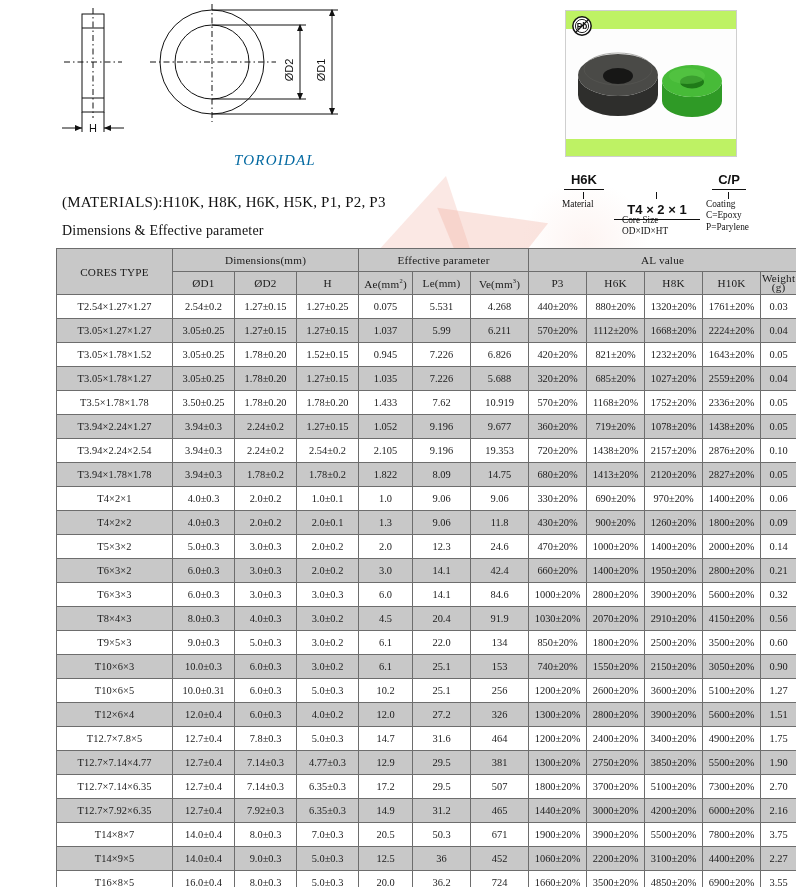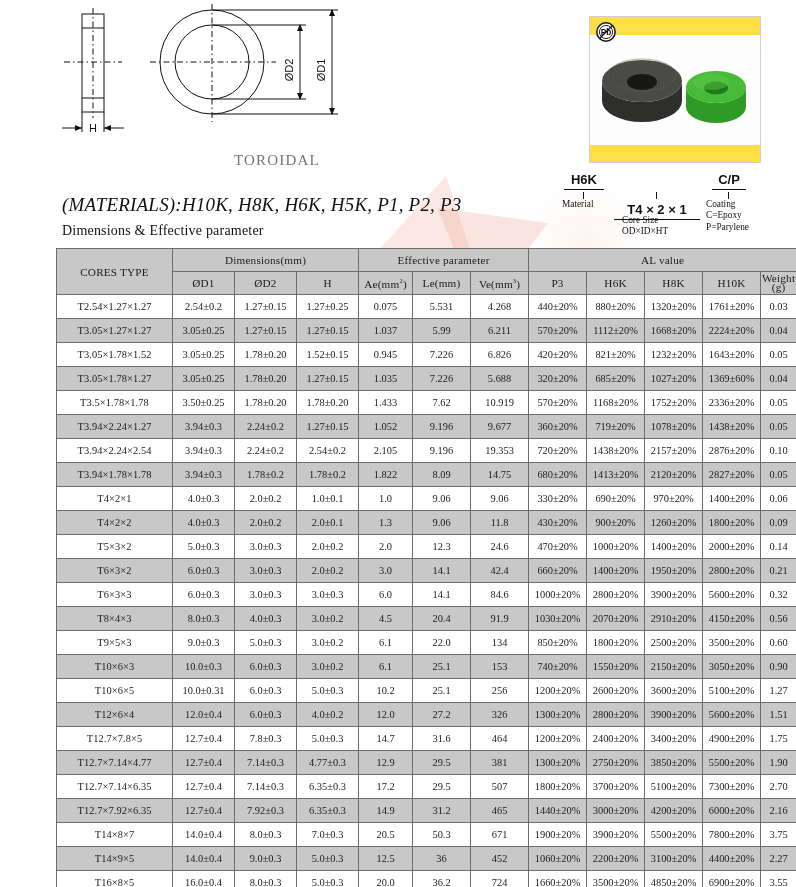--- a/index.html
+++ b/index.html
@@ -39,36 +39,36 @@
        background:radial-gradient(circle,#f9d9d1 0%,rgba(249,217,209,0) 70%);}
 
   .content{position:relative;z-index:10;}
 
   
   .drawing{position:absolute;left:60px;top:2px;width:365px;height:170px;}
   .drawing svg{display:block;}
   .toroidal-label{
     position:absolute;left:174px;top:150px;
     font-family:"Liberation Serif",serif;
-    font-size:15px;letter-spacing:1.2px;color:#737373;
+    font-size:15px;letter-spacing:1.2px;color:#0369a1;font-style:italic;
   }
 
   
   .photo-box{
-    position:absolute;left:565px;top:16px;width:170px;height:145px;
-    border:1px solid #cfcfcf;background:#fde047;overflow:hidden;margin-left:24px;
+    position:absolute;left:565px;top:10px;width:170px;height:145px;
+    border:1px solid #cfcfcf;background:#bef264;overflow:hidden;
   }
   .pb-logo{position:absolute;left:5px;top:4px;width:22px;height:22px;z-index:3;}
   .core-photo{position:absolute;left:0;top:18px;width:170px;height:110px;}
 
   
   .materials{
     position:absolute;left:62px;top:194px;
     font-family:"Liberation Serif",serif;
-    font-size:19px;color:#111;letter-spacing:.2px;white-space:nowrap;font-style:italic;
+    font-size:15px;color:#111;letter-spacing:.2px;white-space:nowrap;
   }
   .dimhead{
     position:absolute;left:62px;top:223px;
     font-family:"Liberation Serif",serif;
     font-size:14px;color:#111;letter-spacing:.2px;white-space:nowrap;
   }
 
   
   .legend{position:absolute;left:560px;top:172px;width:232px;height:62px;}
   .legend-codes{position:relative;height:16px;}
@@ -345,21 +345,21 @@
               <td class="c-type">T3.05×1.78×1.27</td>
               <td>3.05±0.25</td>
               <td>1.78±0.20</td>
               <td>1.27±0.15</td>
               <td>1.035</td>
               <td>7.226</td>
               <td>5.688</td>
               <td>320±20%</td>
               <td>685±20%</td>
               <td>1027±20%</td>
-              <td>1369±60%</td>
+              <td>2559±20%</td>
               <td>0.04</td>
             </tr>
             <tr>
               <td class="c-type">T3.5×1.78×1.78</td>
               <td>3.50±0.25</td>
               <td>1.78±0.20</td>
               <td>1.78±0.20</td>
               <td>1.433</td>
               <td>7.62</td>
               <td>10.919</td>

